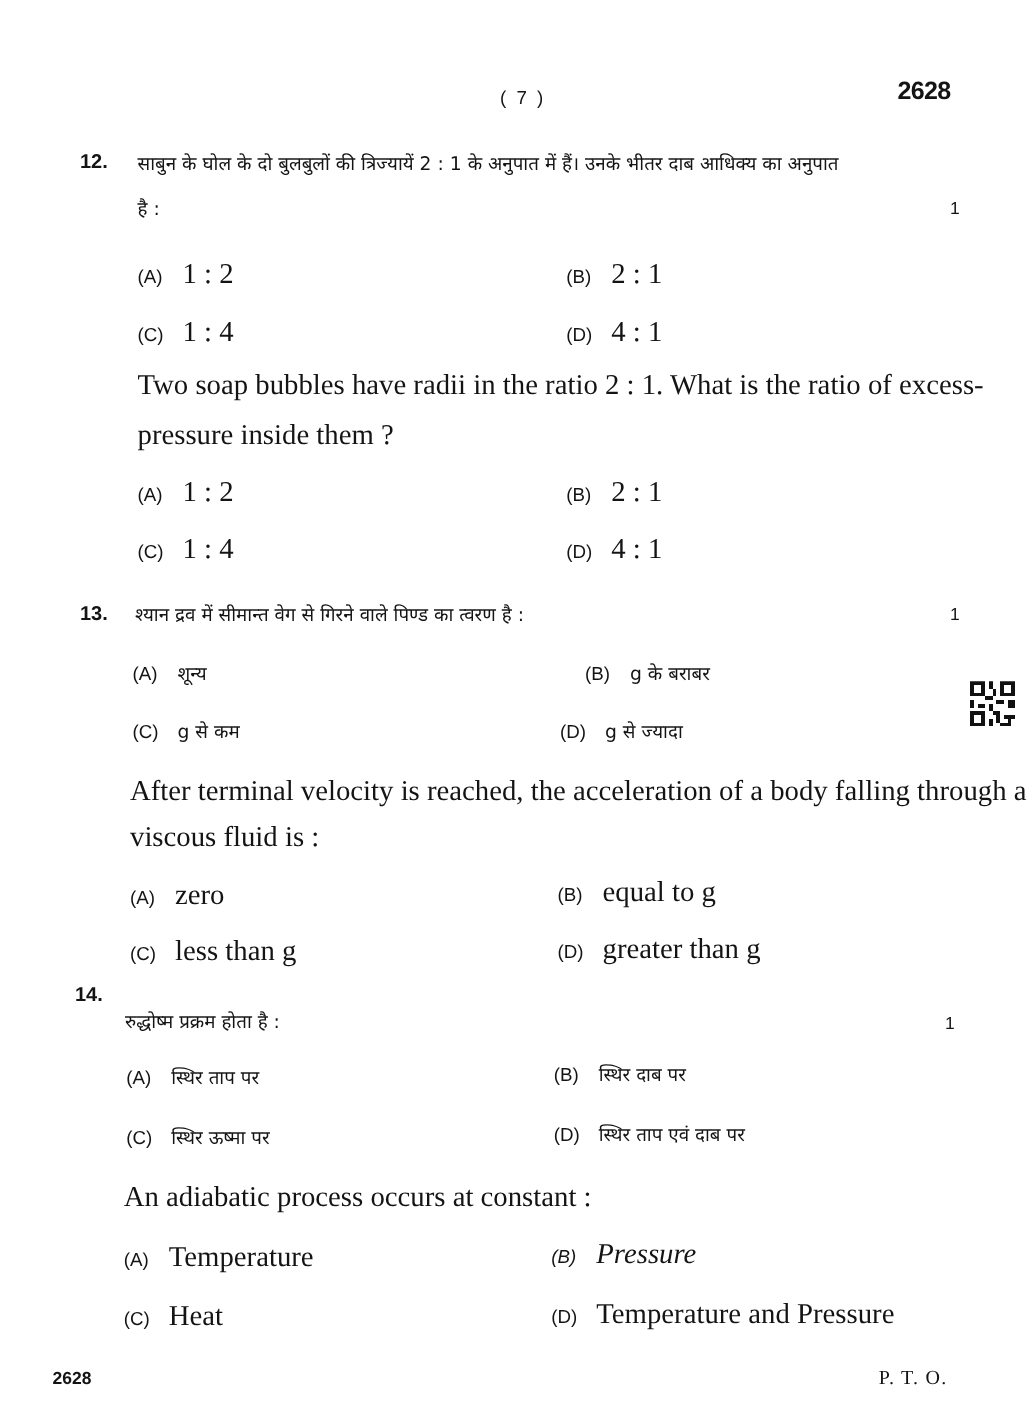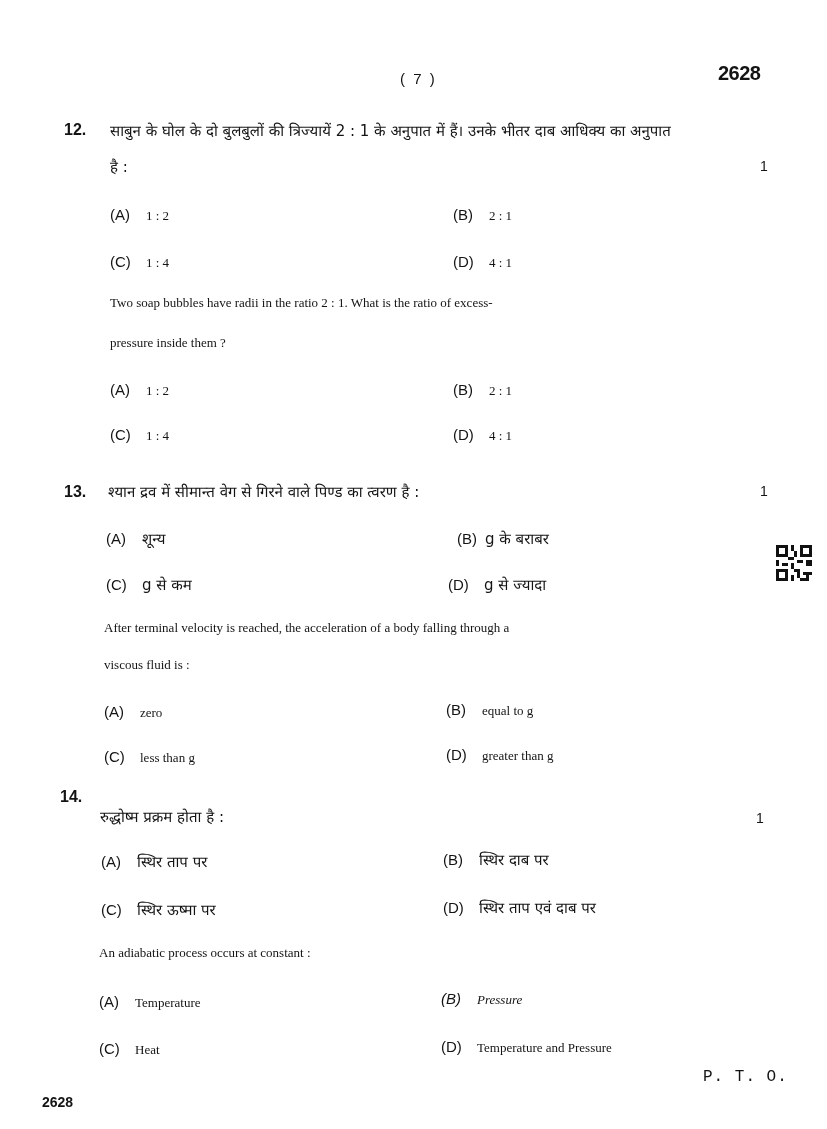--- a/index.html
+++ b/index.html
@@ -6,26 +6,26 @@
     body {
       width: 827px; height: 1129px; position: relative; overflow: hidden;
       font-family: "Liberation Serif", "DejaVu Serif", serif;
       color: #141414;
     }
     .abs { position: absolute; }
     .page-num { left: 400px; top: 70px; font-family: "Liberation Sans", sans-serif; font-size: 15px; letter-spacing: 2px; }
     .code-top { left: 718px; top: 62px; font-family: "Liberation Sans", sans-serif; font-weight: bold; font-size: 20px; letter-spacing: -0.5px; }
     .qnum { font-family: "Liberation Sans", sans-serif; font-weight: bold; font-size: 16px; text-align: right; }
     .hindi { font-family: "DejaVu Sans", sans-serif; font-size: 15px; }
-    .eng { font-size: 13px; }
+    .eng { font-size: 23px; }
     .marks { font-family: "Liberation Sans", sans-serif; font-size: 14px; }
     .opt-label { font-family: "Liberation Sans", sans-serif; font-size: 15px; display: inline-block; width: 36px; }
     .opt { white-space: nowrap; }
     .footer-code { left: 42px; top: 1094px; font-family: "Liberation Sans", sans-serif; font-weight: bold; font-size: 14px; }
-    .pto { left: 703px; top: 1068px; font-family: Liberation Mono, monospace; font-size: 16px; letter-spacing: 1px; }
+    .pto { left: 703px; top: 1094px; font-family: Liberation Serif, serif; font-size: 16px; letter-spacing: 1px; }
     .qr { left: 776px; top: 545px; width: 36px; height: 36px; }
   </style>
 </head>
 <body>
 
 <div class="abs page-num">( 7 )</div>
 <div class="abs code-top">2628</div>
 
 <div>
   <div class="abs qnum" style="left:64px; top:121px;">12.</div>
@@ -46,21 +46,21 @@
   <div class="abs opt" style="left:110px; top:426px;"><span class="opt-label">(C)</span><span class="eng">1 : 4</span></div>
   <div class="abs opt" style="left:453px; top:426px;"><span class="opt-label">(D)</span><span class="eng">4 : 1</span></div>
 </div>
 
 <div>
   <div class="abs qnum" style="left:64px; top:483px;">13.</div>
   <div class="abs hindi" style="left:108px; top:481px; white-space:nowrap;">श्यान द्रव में सीमान्त वेग से गिरने वाले पिण्ड का त्वरण है :</div>
   <div class="abs marks" style="left:760px; top:483px;">1</div>
 
   <div class="abs opt" style="left:106px; top:528px;"><span class="opt-label">(A)</span><span class="hindi">शून्य</span></div>
-  <div class="abs opt" style="left:449px; top:528px;text-align:center;"><span class="opt-label">(B)</span><span class="hindi">g के बराबर</span></div>
+  <div class="abs opt" style="left:468px; top:528px;"><span class="opt-label">(B)</span><span class="hindi">g के बराबर</span></div>
   <div class="abs opt" style="left:106px; top:574px;"><span class="opt-label">(C)</span><span class="hindi">g से कम</span></div>
   <div class="abs opt" style="left:448px; top:574px;"><span class="opt-label">(D)</span><span class="hindi">g से ज्यादा</span></div>
 
   <div class="abs eng" style="left:104px; top:620px; white-space:nowrap;">After terminal velocity is reached, the acceleration of a body falling through a</div>
   <div class="abs eng" style="left:104px; top:657px;">viscous fluid is :</div>
 
   <div class="abs opt" style="left:104px; top:703px;"><span class="opt-label">(A)</span><span class="eng">zero</span></div>
   <div class="abs opt" style="left:446px; top:701px;"><span class="opt-label">(B)</span><span class="eng">equal to g</span></div>
   <div class="abs opt" style="left:104px; top:748px;"><span class="opt-label">(C)</span><span class="eng">less than g</span></div>
   <div class="abs opt" style="left:446px; top:746px;"><span class="opt-label">(D)</span><span class="eng">greater than g</span></div>

